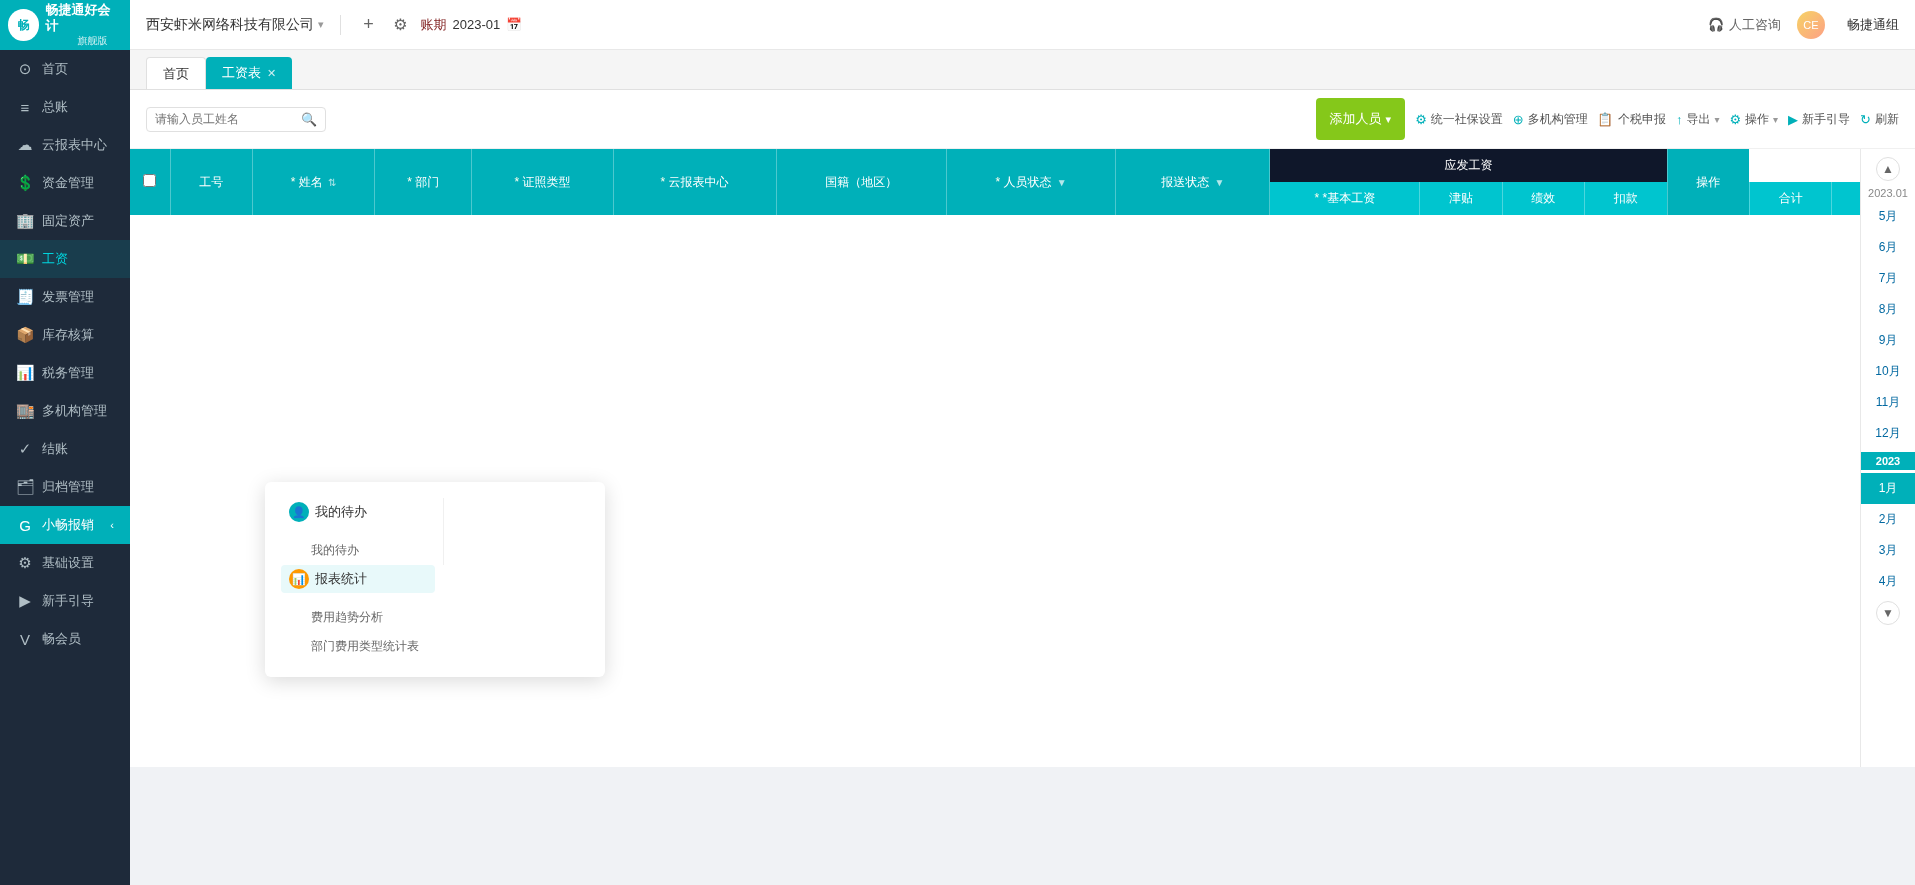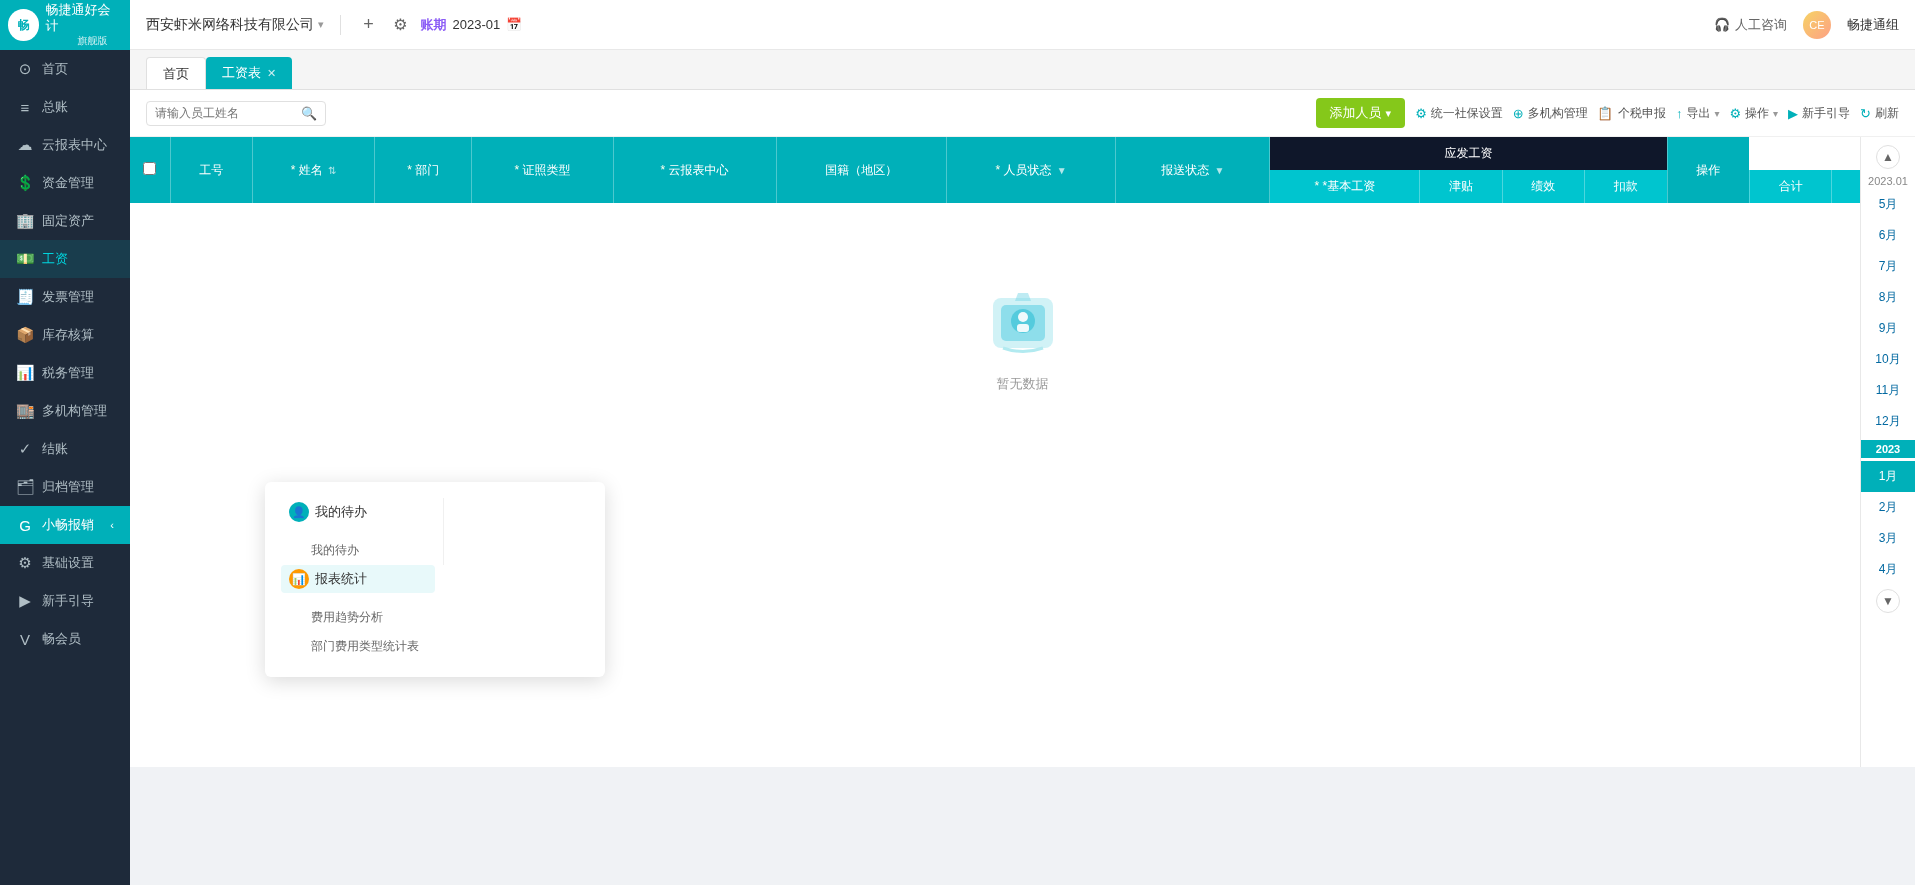--- a/index.html
+++ b/index.html
@@ -23,21 +23,21 @@
       gap: 6px;
       height: 50px;
     }
     .sidebar-logo-icon {
       width: 32px; height: 32px;
       background: #fff;
       border-radius: 50%;
       display: flex; align-items: center; justify-content: center;
       color: #00b0b9; font-weight: bold; font-size: 12px;
     }
-    .sidebar-logo-text { font-size: 13px; color: #fff; font-weight: normal; line-height: 1.2; }
+    .sidebar-logo-text { font-size: 13px; color: #fff; font-weight: bold; line-height: 1.2; }
     .sidebar-logo-sub { font-size: 10px; color: rgba(255,255,255,0.8); margin-left: 32px; }
     .sidebar-item {
       display: flex; align-items: center; gap: 8px;
       padding: 10px 16px;
       cursor: pointer;
       font-size: 13px;
       color: #b0bec5;
       transition: background 0.2s;
     }
     .sidebar-item.active { background: rgba(0,176,185,0.15); color: #00d4dd; }
@@ -77,31 +77,31 @@
     }
     .topbar-settings-btn {
       width: 24px; height: 24px;
       background: none; border: none;
       cursor: pointer; color: #666; font-size: 16px;
     }
     .topbar-period {
       display: flex; align-items: center; gap: 6px;
       font-size: 13px; color: #333;
     }
-    .topbar-period-label { color: #8b5cf6; font-weight: bold; }
+    .topbar-period-label { color: #7f1d1d; }
     .topbar-right {
       margin-left: auto;
       display: flex; align-items: center; gap: 16px;
     }
     .topbar-service {
       display: flex; align-items: center; gap: 4px;
       font-size: 13px; color: #666; cursor: pointer;
     }
     .topbar-user {
-      display: flex; align-items: center; gap: 16px;
+      display: flex; align-items: center; gap: 22px;
       font-size: 13px; color: #333; cursor: pointer;
     }
     .topbar-avatar {
       width: 28px; height: 28px; border-radius: 50%;
       background: linear-gradient(135deg, #f6d365, #fda085);
       display: flex; align-items: center; justify-content: center;
       font-size: 11px; color: #fff;
     }
 
     
@@ -167,21 +167,21 @@
     .search-icon { color: #999; font-size: 13px; }
     .toolbar-right {
       margin-left: auto;
       display: flex; align-items: center; gap: 10px;
     }
     .btn-add-person {
       background: #85c81a;
       color: #fff;
       border: none;
       border-radius: 4px;
-      padding: 6px 14px;
+      padding: 12px 14px;
       font-size: 13px;
       cursor: pointer;
       display: flex; align-items: center; gap: 4px;
     }
     .btn-add-person-arrow { font-size: 11px; }
     .toolbar-action {
       display: flex; align-items: center; gap: 4px;
       font-size: 12px; color: #555; cursor: pointer;
     }
     .toolbar-action-icon { font-size: 13px; color: #00b0b9; }
@@ -546,34 +546,20 @@
             <th>
               <span>养老</span>
             </th>
           </tr>
         </thead>
         <tbody>
           
         </tbody>
       </table>
 
-      <div class="empty-state">
-        <div class="empty-icon">
-          <svg width="100" height="80" viewBox="0 0 100 80" xmlns="http://www.w3.org/2000/svg">
-            <rect x="20" y="15" width="60" height="50" rx="8" fill="#b2eaf0" opacity="0.6"></rect>
-            <rect x="28" y="22" width="44" height="36" rx="5" fill="#7dd8e8" opacity="0.8"></rect>
-            <circle cx="50" cy="38" r="12" fill="#4ec9db" opacity="0.9"></circle>
-            <circle cx="50" cy="34" r="5" fill="#fff" opacity="0.9"></circle>
-            <rect x="44" y="41" width="12" height="8" rx="3" fill="#fff" opacity="0.9"></rect>
-            <path d="M30 65 Q50 72 70 65" stroke="#b2eaf0" stroke-width="3" fill="none"></path>
-            <polygon points="45,10 55,10 58,18 42,18" fill="#7dd8e8" opacity="0.5"></polygon>
-          </svg>
-        </div>
-        <span>暂无数据</span>
-      </div>
 
       <div class="right-panel">
         <div class="month-nav-btn">▲</div>
         <div style="font-size:11px;color:#888;padding:2px 0;">2023.01</div>
         <div class="month-item">5月</div>
         <div class="month-item">6月</div>
         <div class="month-item">7月</div>
         <div class="month-item">8月</div>
         <div class="month-item">9月</div>
         <div class="month-item">10月</div>

